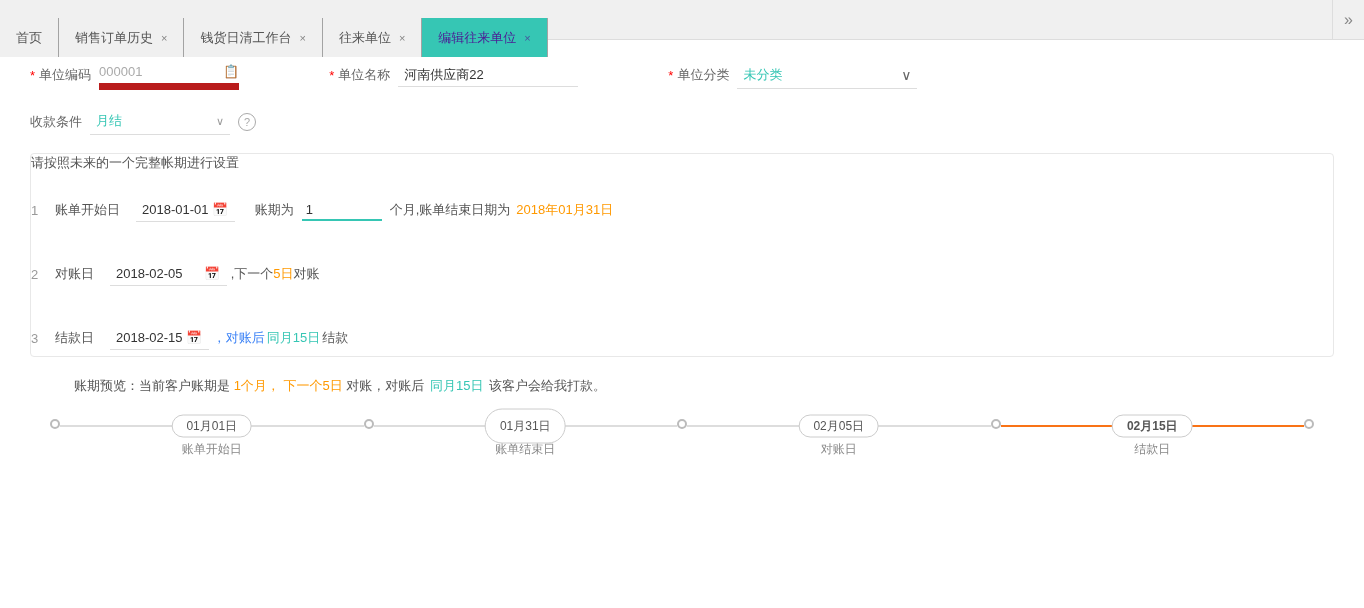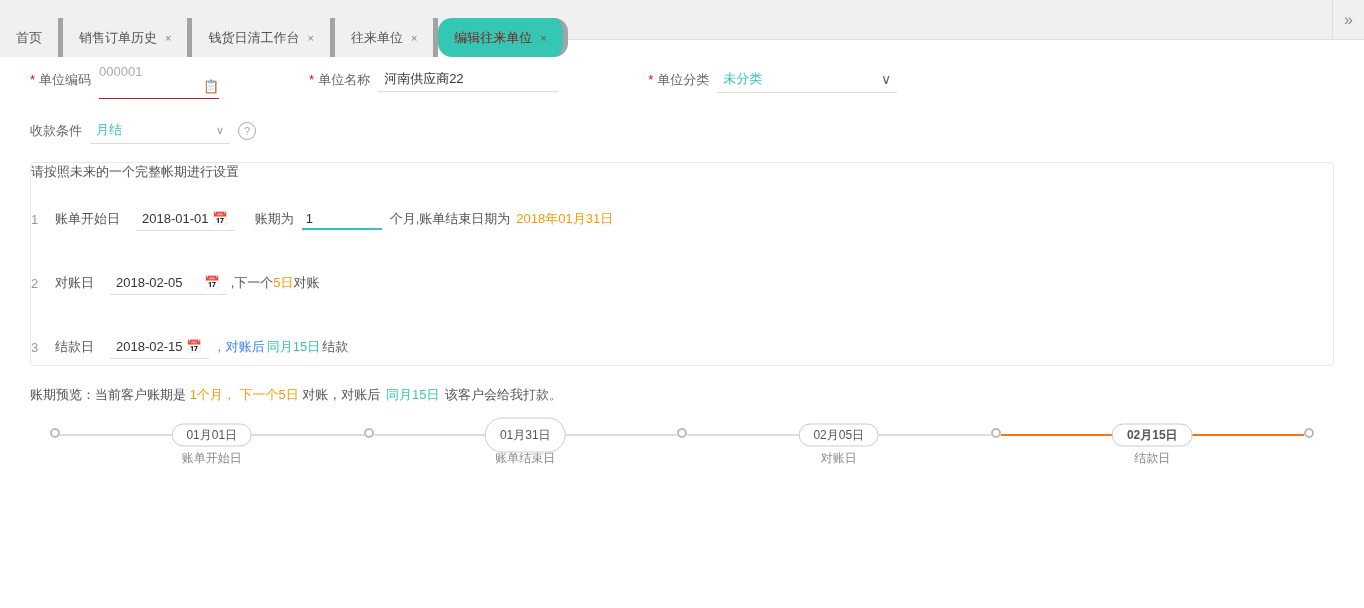--- a/index.html
+++ b/index.html
@@ -13,29 +13,28 @@
       height: 40px;
       position: relative;
     }
     .tab {
       display: flex; align-items: center;
       padding: 7px 16px;
       height: 100%;
       cursor: pointer;
       font-size: 13px;
       color: #555;
-      border-right: 5px solid #a3a3a3;
+      border-right: 1px solid #a3a3a3;
       white-space: nowrap;
       background: #f0f0f0;
       margin-top: 36px;
     }
     .tab.active {
       background: #36c6b4;
-      color: #7f1d1d;
-      border-radius: 14px;
+      color: #4c1d95;
     }
     .tab .close-btn {
       margin-left: 8px;
       font-size: 11px;
       opacity: 0.7;
       cursor: pointer;
     }
     .tab-expand-btn {
       position: absolute; right: 0;
       display: flex; align-items: center; justify-content: center;
@@ -96,24 +95,23 @@
       border: none;
       border-bottom: 1px solid #ddd;
       padding: 4px 6px;
       font-size: 13px;
       color: #333;
       outline: none;
       background: transparent;
     }
 
     .field-with-icon {
-      display: flex; align-items: flex-end;
-      border-bottom: 1px solid #b91c1c;
+      display: flex; align-items: flex-start;
+      border-bottom: 7px solid #b91c1c;
       padding: 4px 0;
-      flex-direction: column;
     }
     .field-with-icon input {
       border: none; outline: none;
       font-size: 13px; color: #aaa;
       background: transparent; width: 120px;
     }
     .field-icon {
       color: #aaa; cursor: pointer; margin-left: 4px;
     }
 
@@ -168,20 +166,21 @@
     }
 
     .text-orange { color: #f90; }
     .text-teal { color: #36c6b4; }
 
     
     .preview-text {
       font-size: 13px;
       color: #555;
       margin-bottom: 24px;
+      margin-left: 44px;
     }
     .tl-dot {
       width: 10px; height: 10px;
       border-radius: 50%;
       border: 2px solid #bbb;
       background: #fff;
       margin-bottom: 4px;
     }
 
     .col-gap { margin-right: 60px; }

